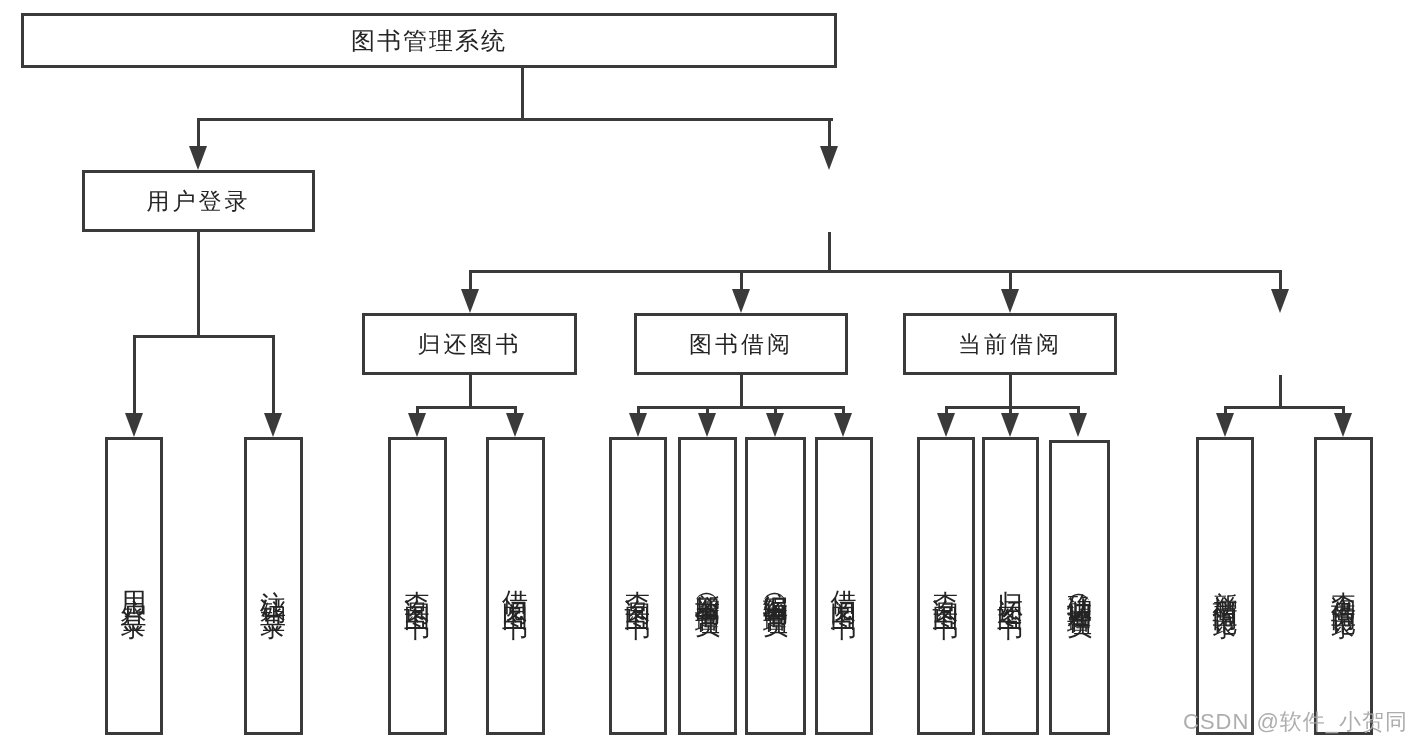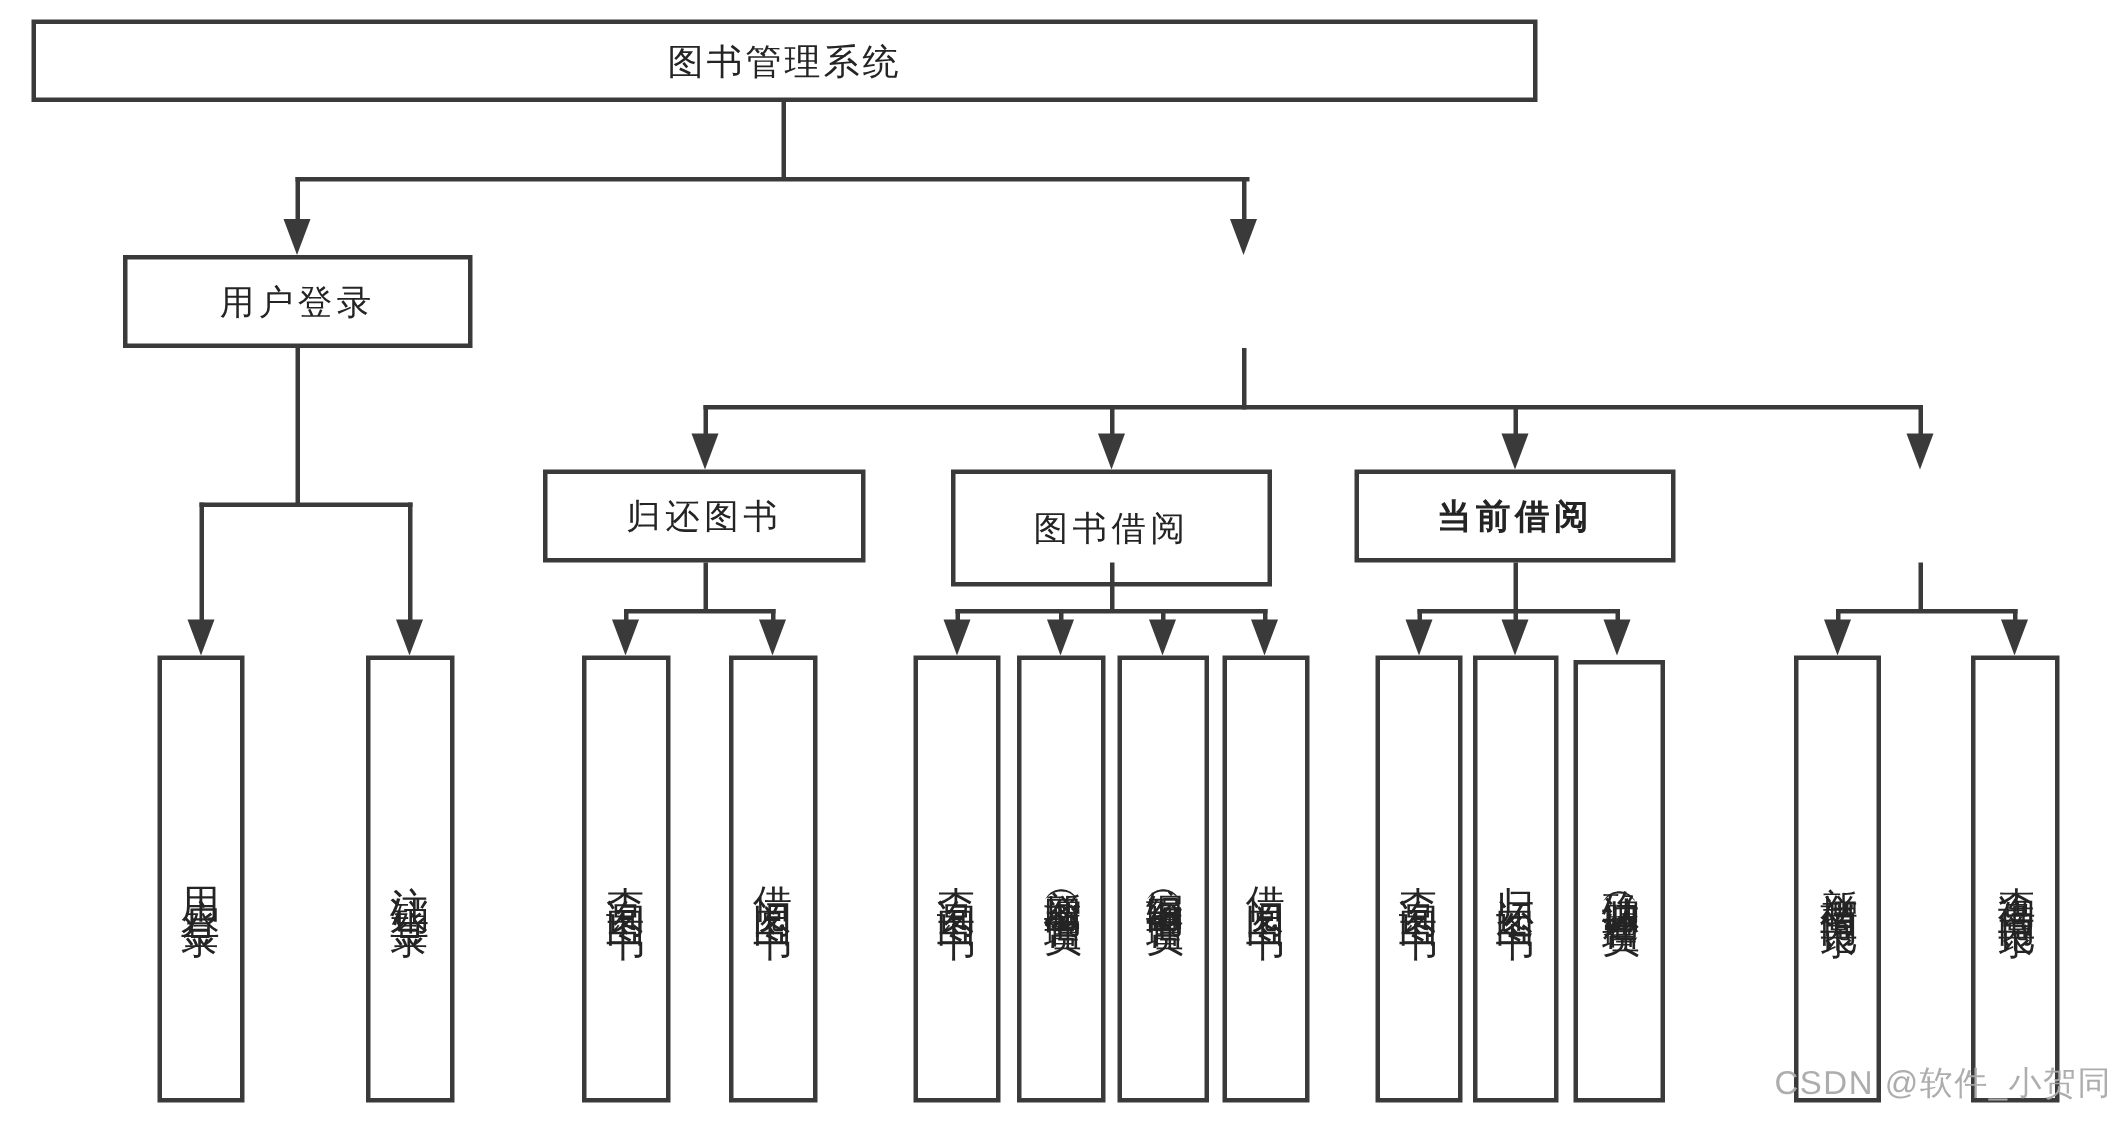--- a/index.html
+++ b/index.html
@@ -26,21 +26,21 @@
   .watermark{
     position:absolute;left:1183px;top:707px;font-size:22px;color:#a9a9a9;
     letter-spacing:1px;white-space:nowrap;z-index:5;opacity:0.95;
   }
 </style>
 </head>
 <body>
 
 <div id="stage">
 
-  <div class="box" style="left:21px;top:13px;width:1004px;height:55px;">
+  <div class="box" style="left:21px;top:13px;width:816px;height:55px;">
     <span class="title-label">图书管理系统</span>
   </div>
 
   <div class="line" style="left:521px;top:68px;width:3px;height:51px;"></div>
   <div class="line" style="left:197px;top:118px;width:636px;height:3px;"></div>
   <div class="line" style="left:197px;top:118px;width:3px;height:32px;"></div>
   <div class="arrow" style="left:189px;top:146px;"></div>
   <div class="line" style="left:828px;top:118px;width:3px;height:32px;"></div>
   <div class="arrow" style="left:820px;top:146px;"></div>
 
@@ -62,24 +62,24 @@
   <div class="line" style="left:740px;top:270px;width:3px;height:22px;"></div>
   <div class="arrow" style="left:732px;top:289px;"></div>
   <div class="line" style="left:1009px;top:270px;width:3px;height:22px;"></div>
   <div class="arrow" style="left:1001px;top:289px;"></div>
   <div class="line" style="left:1279px;top:270px;width:3px;height:22px;"></div>
   <div class="arrow" style="left:1271px;top:289px;"></div>
 
   <div class="box" style="left:362px;top:313px;width:215px;height:62px;">
     <span class="hlabel">归还图书</span>
   </div>
-  <div class="box" style="left:634px;top:313px;width:214px;height:78px;text-align:right;">
+  <div class="box" style="left:634px;top:313px;width:214px;height:62px;text-align:right;">
     <span class="hlabel">图书借阅</span>
   </div>
-  <div class="box" style="left:903px;top:313px;width:214px;height:62px;font-weight:bold;">
+  <div class="box" style="left:903px;top:313px;width:214px;height:62px;">
     <span class="hlabel">当前借阅</span>
   </div>
 
   <div class="line" style="left:469px;top:375px;width:3px;height:33px;"></div>
   <div class="line" style="left:416px;top:406px;width:101px;height:3px;"></div>
   <div class="line" style="left:416px;top:406px;width:3px;height:12px;"></div>
   <div class="arrow" style="left:408px;top:413px;"></div>
   <div class="line" style="left:514px;top:406px;width:3px;height:12px;"></div>
   <div class="arrow" style="left:506px;top:413px;"></div>
 

